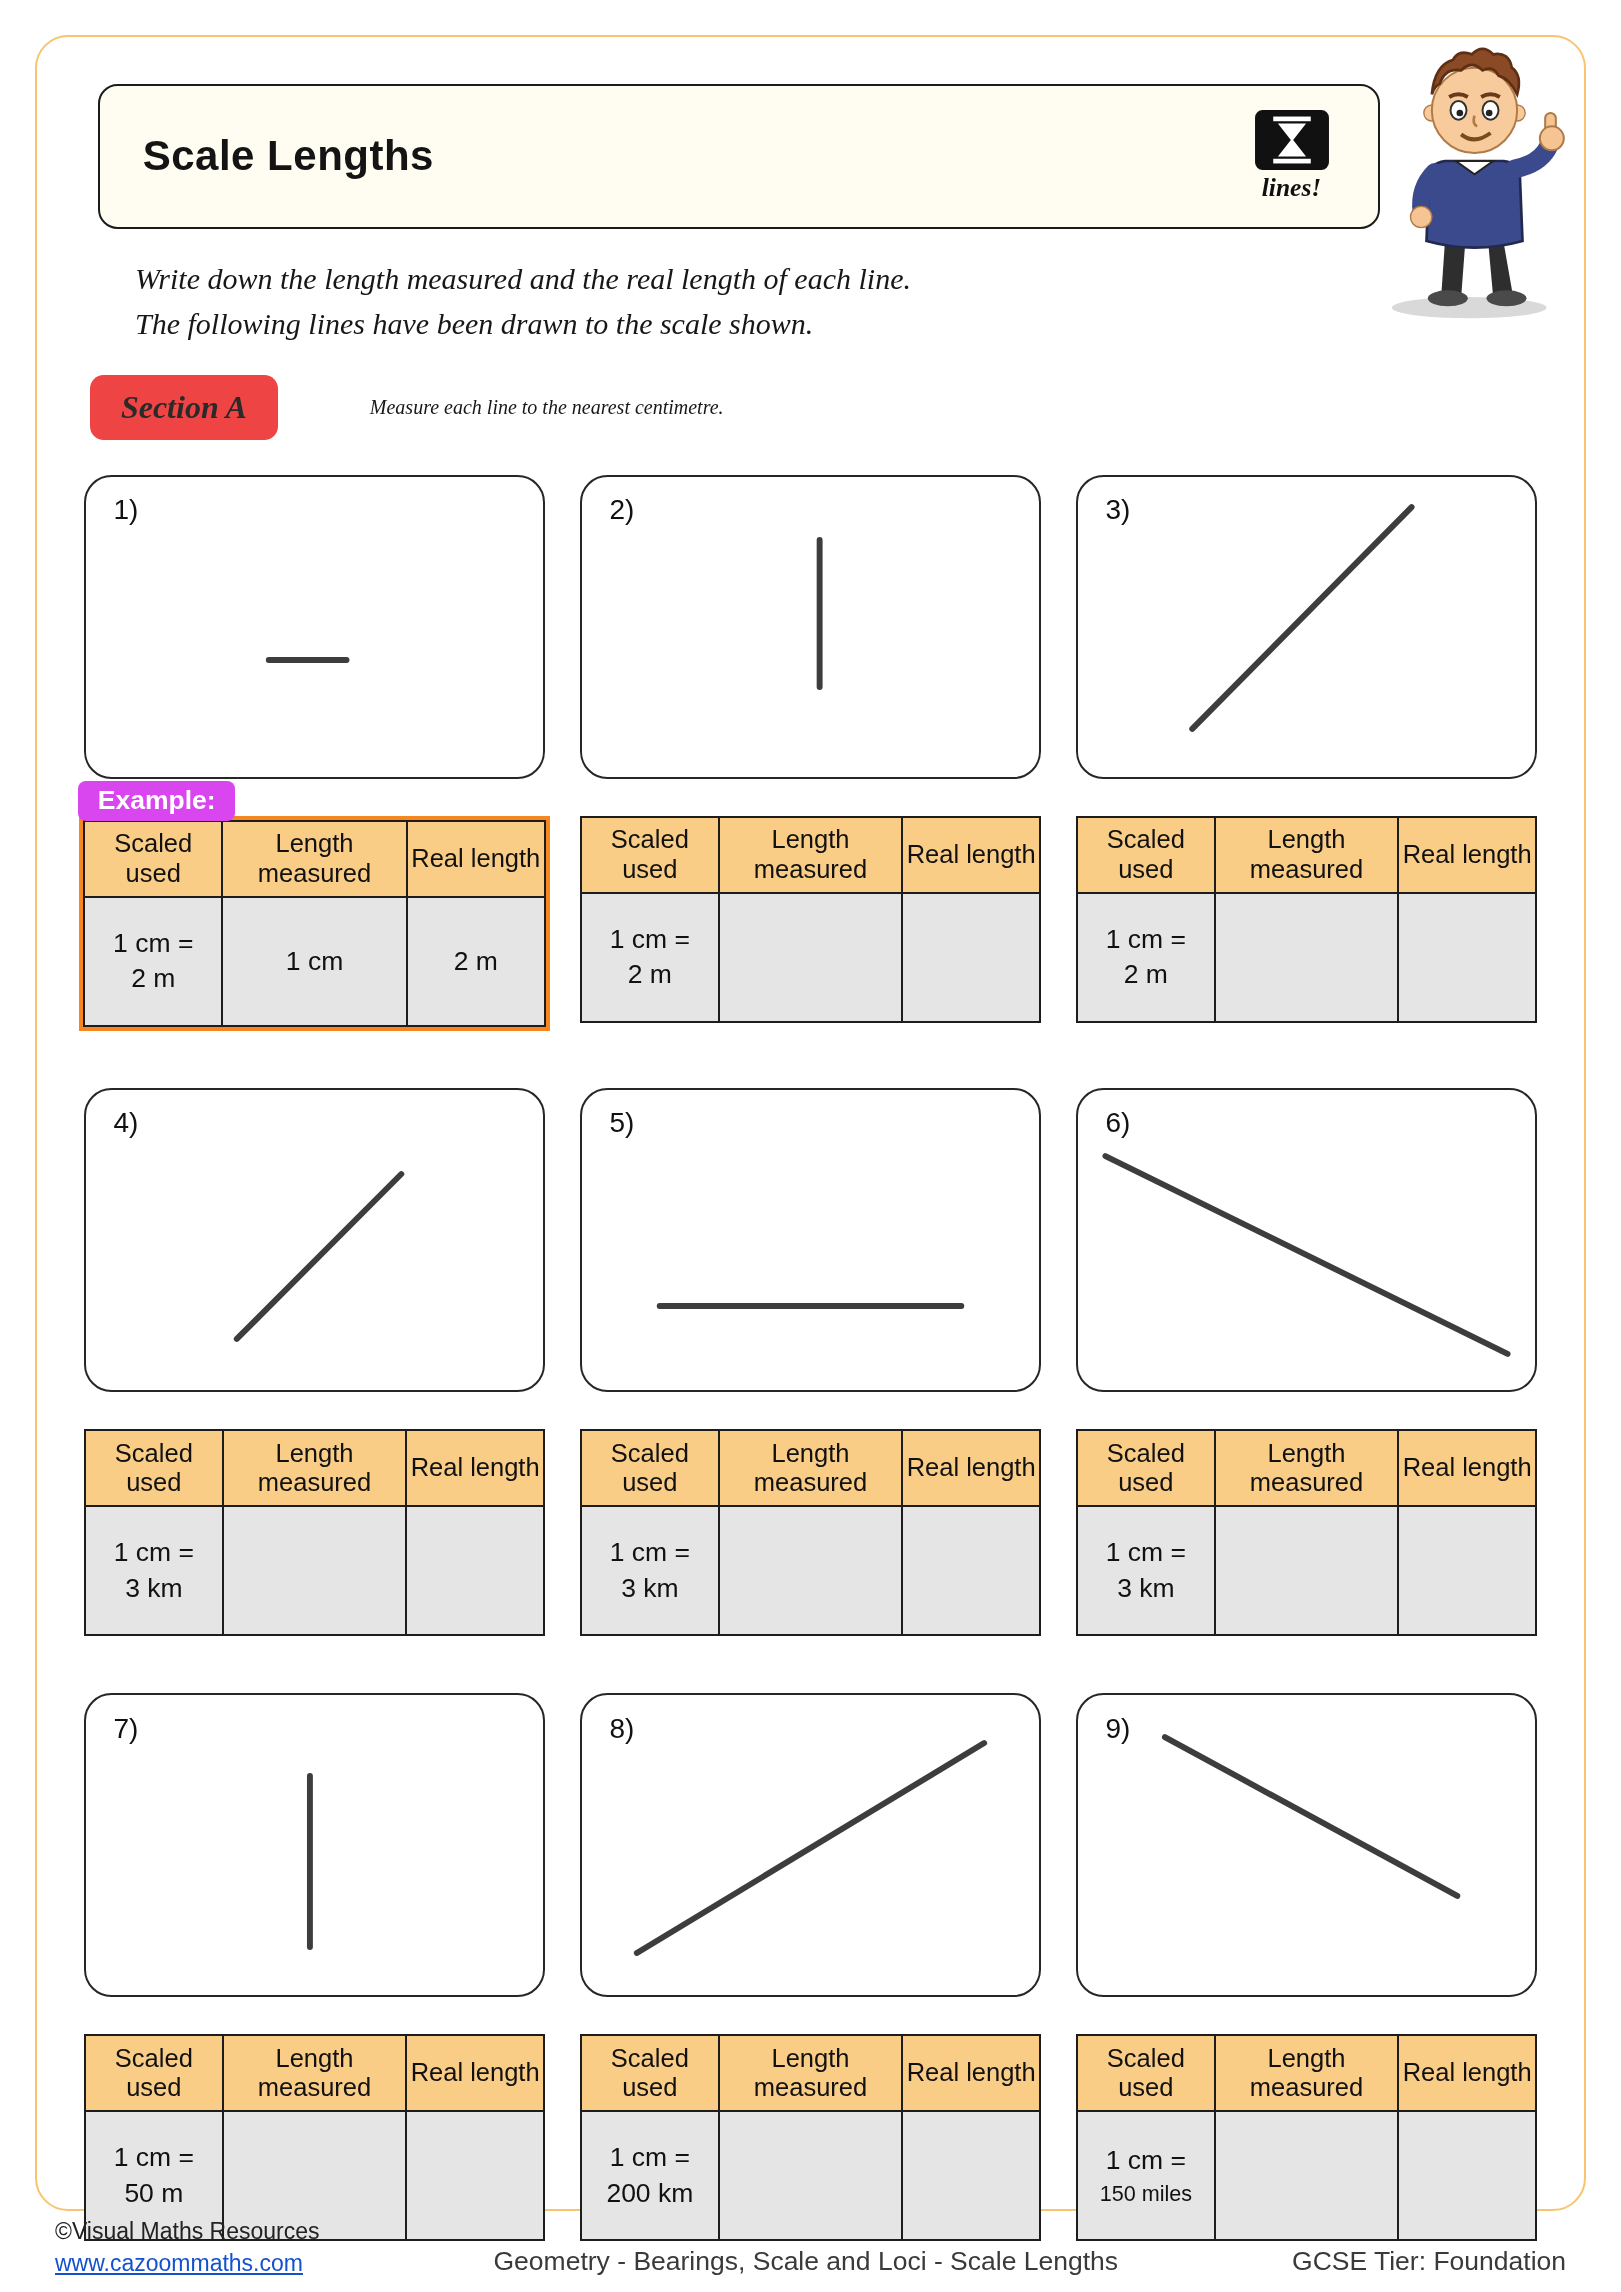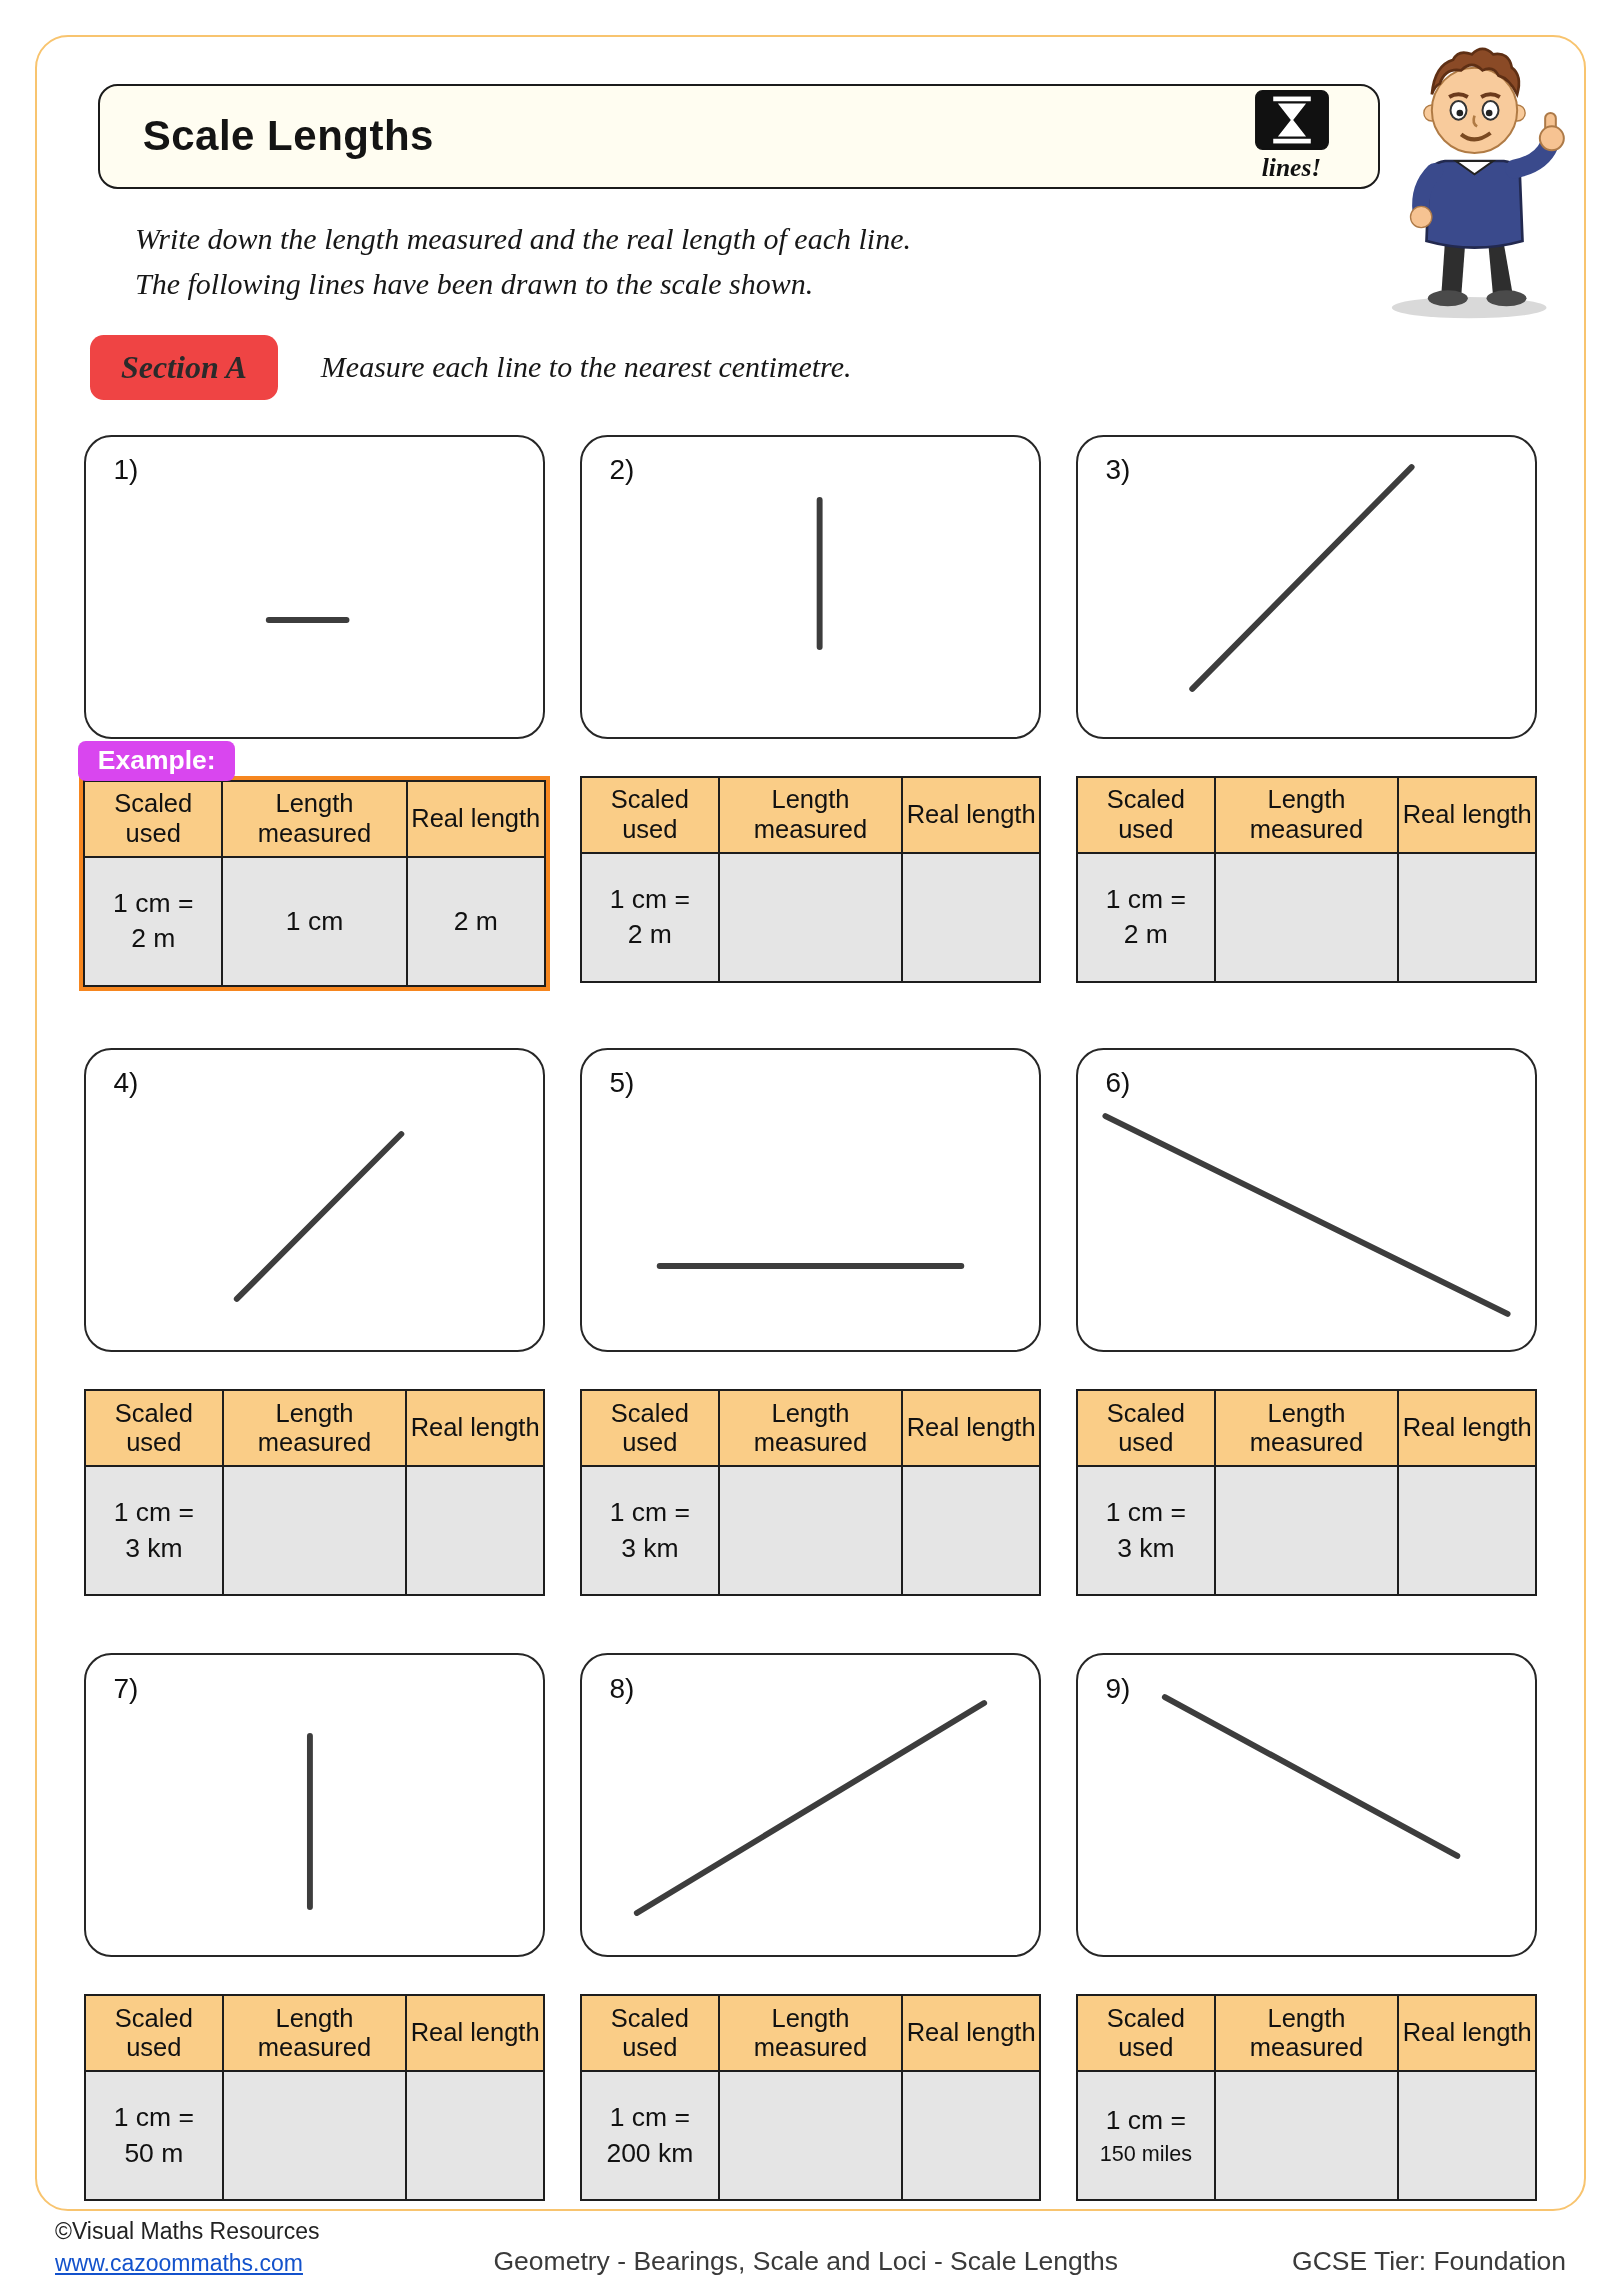--- a/index.html
+++ b/index.html
@@ -8,35 +8,35 @@
     width:1621px; height:2293px; position:relative; background:#ffffff;
     font-family:"Liberation Sans", sans-serif; overflow:hidden;
   }
   .frame {
     position:absolute; top:35px; left:35px; right:35px; bottom:82px;
     border:2.9px solid #F8C46F; border-radius:33px;
     padding:37px 47px 29px 47px;
   }
   
   .header-box {
-    height:105px; margin:9.8px 157px 0 13.7px;
+    height:145px; margin:9.8px 157px 0 13.7px;
     border:2.9px solid #1b1b1b; border-radius:19.6px; background:#FFFDF1;
     position:relative; display:flex; align-items:center;
   }
   .page-title { margin-left:43px; font-size:42px; font-weight:bold; color:#141414; letter-spacing:0.5px; }
   .logo { position:absolute; right:25.5px; top:50%; transform:translateY(-50%); width:122px; text-align:center; }
   .logo-icon { display:block; margin:0 auto; }
   .logo-text { font-family:"Liberation Serif", serif; font-style:italic; font-weight:bold; font-size:25.5px; color:#111; margin-top:2px; }
   .mascot { position:absolute; top:41px; right:29px; width:227px; height:280px; z-index:5; }
   
   .intro { margin:27.4px 0 0 51px; font-family:"Liberation Serif", serif; font-style:italic; font-size:30px; line-height:1.5; color:#171717; }
   
   .section-row { display:flex; align-items:center; margin:29px 0 0 5.9px; }
   .section-badge { background:#ef4444; border-radius:13.7px; padding:13.7px 31px; font-family:"Liberation Serif", serif; font-style:italic; font-weight:bold; font-size:32px; color:#2a2a2a;text-align:center; }
-  .section-instruction { margin-left:43px; font-family:"Liberation Serif", serif; font-style:italic; font-size:30px; color:#171717; }
+  .section-instruction { margin-left:92px; font-family:"Liberation Serif", serif; font-style:italic; font-size:20px; color:#171717; }
   
   .grid { margin-top:35px; display:grid; grid-template-columns:repeat(3,1fr); column-gap:35px; row-gap:57px; }
   .cell { display:flex; flex-direction:column; }
   .line-box { height:304px; border:2.9px solid #262626; border-radius:27.4px; position:relative; background:#fff; }
   .problem-number { position:absolute; top:17.6px; left:27.4px; font-size:28px; color:#111; }
   .line-svg { position:absolute; left:0; top:0; width:100%; height:100%; }
   .line-svg line { stroke:#3d3d3d; stroke-width:6px; }
   .table-wrap { margin-top:37px; position:relative; }
   .table-wrap.example { border:4.9px solid #F6861F; margin:37px -4.9px 0 -4.9px; }
   .example-tab {

